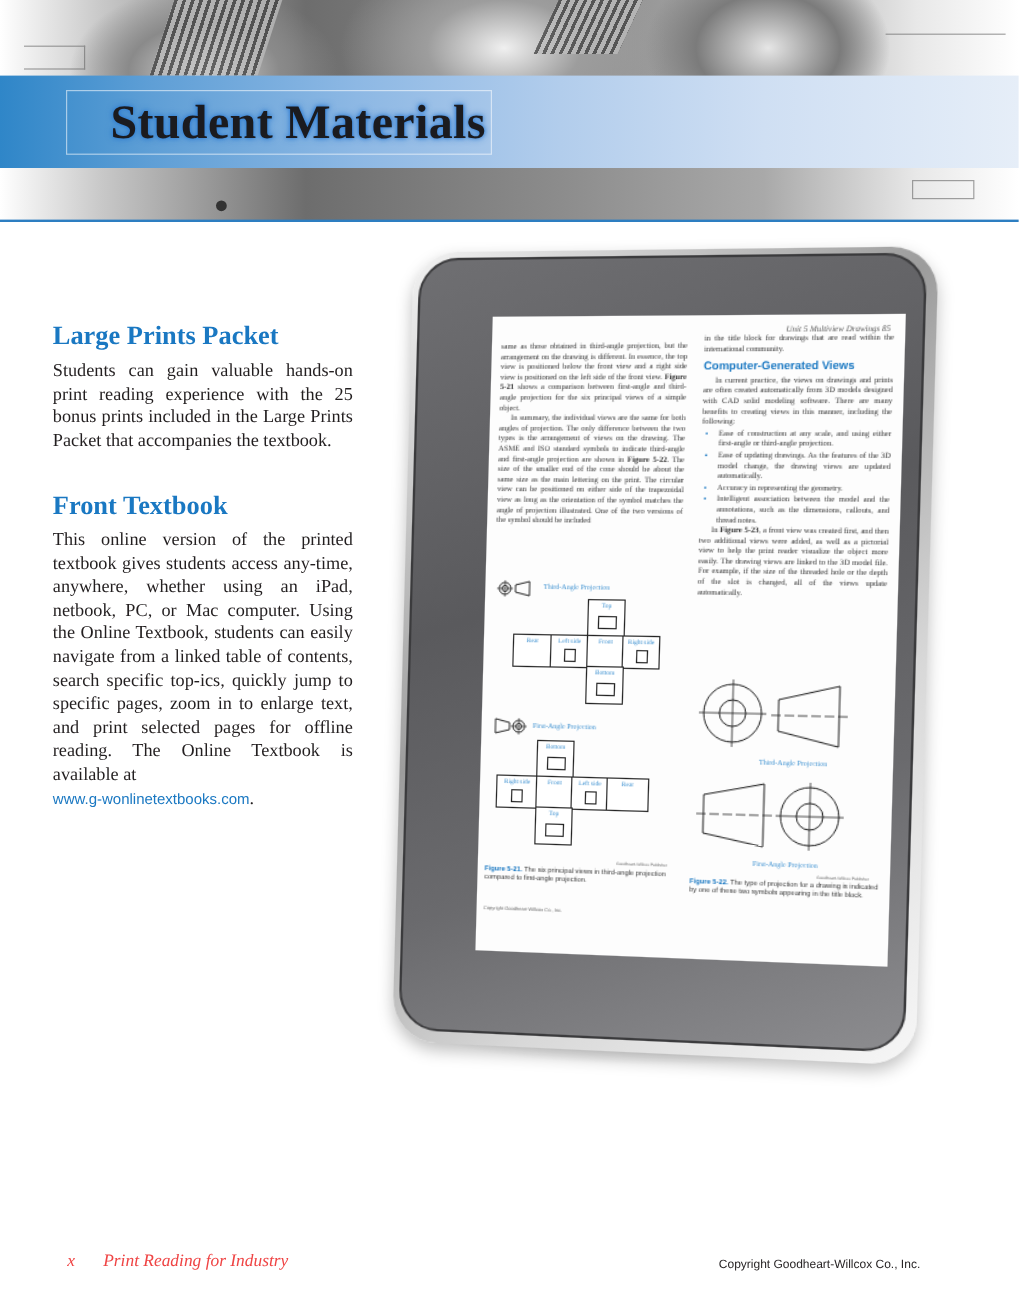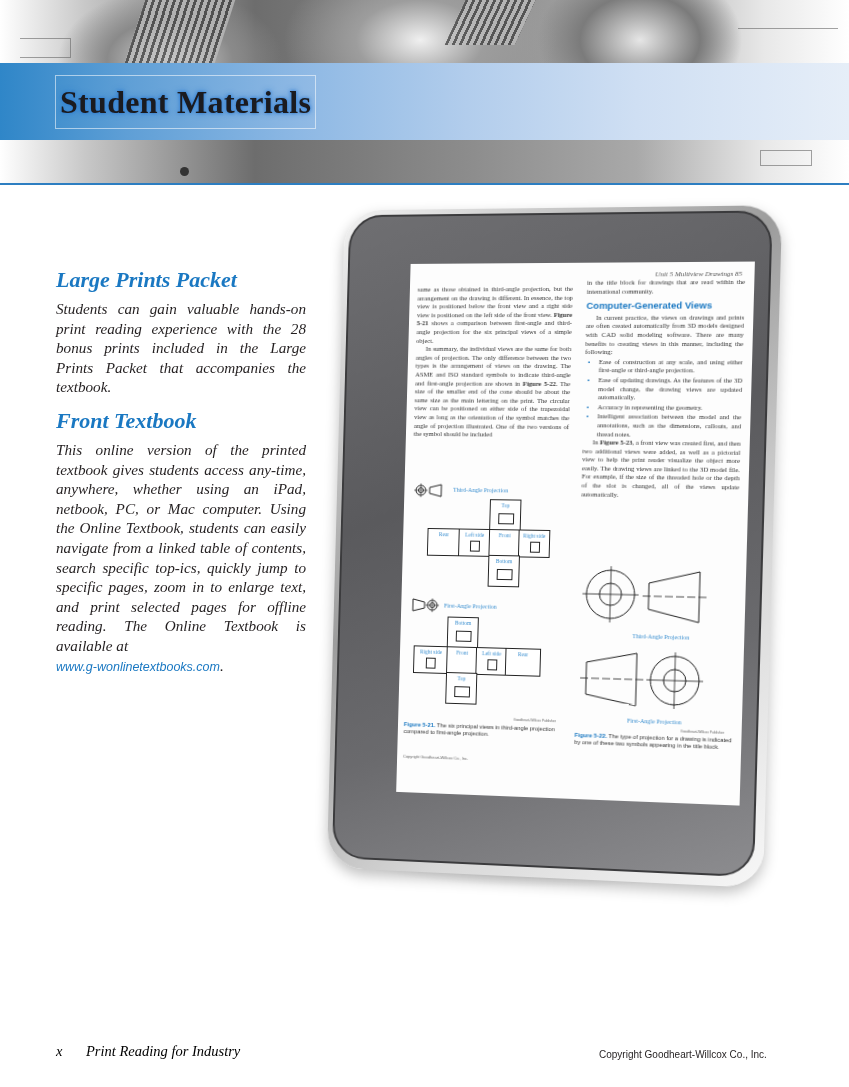--- a/index.html
+++ b/index.html
@@ -12,27 +12,27 @@
             radial-gradient(ellipse 140px 90px at 170px 60px, #d9d9d9 0%, #8a8a8a 45%, rgba(120,120,120,0) 80%),
             radial-gradient(ellipse 160px 100px at 420px 40px, #f0f0f0 0%, #9d9d9d 40%, rgba(110,110,110,0) 85%),
             radial-gradient(ellipse 120px 90px at 640px 40px, #e6e6e6 0%, #7b7b7b 50%, rgba(100,100,100,0) 85%),
             linear-gradient(90deg, #ffffff 0%, #c8c8c8 10%, #6d6d6d 30%, #8c8c8c 55%, #a9a9a9 75%, #e8e8e8 90%, #ffffff 100%); }
   .hero .gear { position:absolute; background:repeating-linear-gradient(90deg,#3e3e3e 0 3px,#bdbdbd 3px 7px); opacity:.75; }
   .hero .draw { position:absolute; border:1px solid #666; opacity:.6; }
   .band { position:absolute; left:0; top:63px; width:849px; height:77px;
           background:linear-gradient(90deg,#2f86c8 0%,#5f9fd6 15%,#8db8e4 35%,#b2cdec 55%,#cfdff3 75%,#e6eef8 100%); }
   .title-box { position:absolute; left:55px; top:75px; height:52px; padding:0 4px;
                border:1px solid rgba(255,255,255,.55); }
-  .title { font-family:"Liberation Serif","DejaVu Serif",serif; font-weight:bold; font-size:32px;
+  .title { font-family:"Liberation Serif","DejaVu Serif",serif; font-weight:bold; font-size:40px;
            line-height:52px; color:#1b1b1f; letter-spacing:.3px;
-           text-shadow:0 0 6px rgba(40,120,210,.9), 0 0 3px rgba(40,120,210,.9); }
+           text-shadow:0 0 6px rgba(40,120,210,.9), 0 0 3px rgba(40,120,210,.9);margin-left:32px; }
   .hero-rule { position:absolute; left:0; top:183px; width:849px; height:2px; background:#2d7ec1; }
 
   
-  .col { position:absolute; left:56px; width:250px;font-style:italic; }
+  .col { position:absolute; left:44px; width:250px; }
   .h2 { font-family:"Liberation Serif","DejaVu Serif",serif; font-weight:bold; font-size:22px;
         color:#1a78c2; margin:0; line-height:26px; }
   .p { font-family:"Liberation Serif","DejaVu Serif",serif; font-size:15.2px; line-height:19.6px;
        text-align:justify; margin:6px 0 0 0; color:#231f20; }
   .link { font-family:"Liberation Sans","DejaVu Sans",sans-serif; font-size:12.5px; color:#1a78c2; }
 
   
   .tablet-wrap { position:absolute; left:330px; top:208px; width:445px; height:685px; }
   .shadow { position:absolute; left:10px; top:620px; width:430px; height:60px;
             background:radial-gradient(ellipse at 50% 40%, rgba(0,0,0,.22), rgba(0,0,0,0) 70%); }
@@ -59,21 +59,21 @@
   .fig-label { position:absolute; font-size:6px; color:#3a8fd0; }
   .cap { position:absolute; font-family:"Liberation Sans","DejaVu Sans",sans-serif; font-size:5.8px; line-height:7.4px; color:#333; }
   .cap b { color:#1a78c2; }
   .credit { position:absolute; font-family:"Liberation Sans","DejaVu Sans",sans-serif; font-size:3.4px; color:#666; }
   .cell { position:absolute; border:1px solid #222; background:#fff; }
   .cell span { position:absolute; top:2px; left:0; right:0; text-align:center; font-size:5.5px; color:#3a8fd0; }
   .pic { position:absolute; border:1px solid #222; }
 
   
   .folio { position:absolute; left:56px; top:1043px; font-family:"Liberation Serif","DejaVu Serif",serif;
-           font-style:italic; font-size:14.5px; color:#000000; }
+           font-style:italic; font-size:14.5px; color:#ef4444; }
   .folio .num { display:inline-block; width:30px; }
   .copy { position:absolute; left:599px; top:1049px; font-family:"Liberation Sans","DejaVu Sans",sans-serif;
           font-size:10px; color:#231f20; }
 </style>
 </head>
 <body>
 
 <div class="hero">
   <div class="gear" style="left:135px;top:0;width:90px;height:63px;transform:skewX(-18deg);"></div>
   <div class="gear" style="left:455px;top:0;width:70px;height:45px;transform:skewX(-25deg);"></div>
@@ -83,21 +83,21 @@
   <div style="position:absolute;left:180px;top:167px;width:9px;height:9px;border-radius:50%;background:#333;"></div>
 </div>
 <div class="band"></div>
 <div class="title-box">
   <span class="title">Student Materials</span>
 </div>
 <div class="hero-rule"></div>
 
 <div class="col" style="top:267px;">
   <h2 class="h2">Large Prints Packet</h2>
-  <p class="p">Students can gain valuable hands-on print reading experience with the 28 bonus prints included in the Large Prints Packet that accompanies the textbook.</p>
+  <p class="p">Students can gain valuable hands-on print reading experience with the 25 bonus prints included in the Large Prints Packet that accompanies the textbook.</p>
 </div>
 
 <div class="col" style="top:408px;">
   <h2 class="h2">Front Textbook</h2>
   <p class="p"><span>This online version of the printed textbook gives students access any-time, anywhere, whether using an iPad, netbook, PC, or Mac computer. Using the Online Textbook, students can easily navigate from a linked table of contents, search specific top-ics, quickly jump to specific pages, zoom in to enlarge text, and print selected pages for offline reading. The Online Textbook is available at</span><br><span class="link">www.g-wonlinetextbooks.com</span><span>.</span></p>
 </div>
 
 <div class="tablet-wrap">
   <div class="shadow"></div>
   <div class="tablet">

